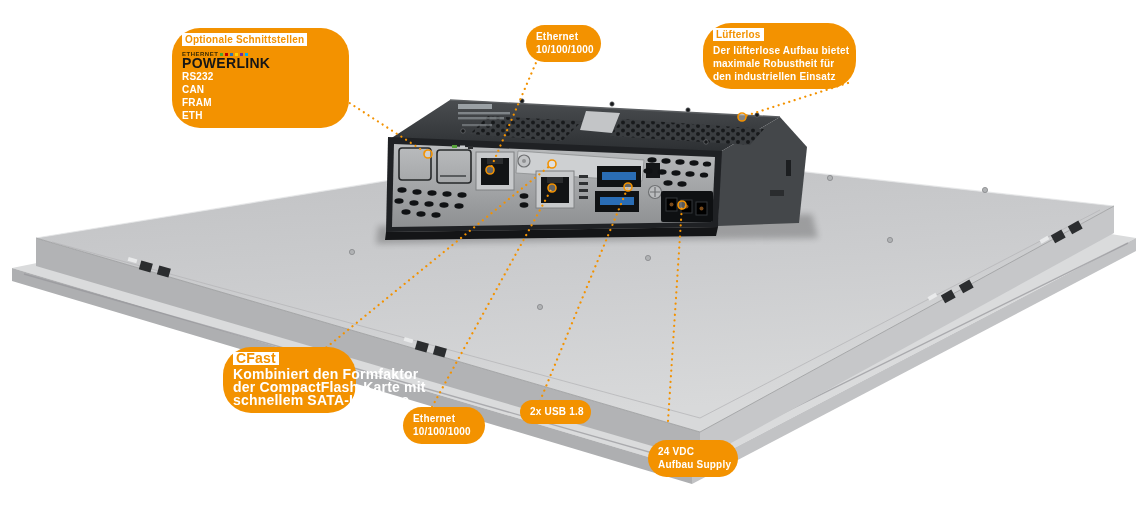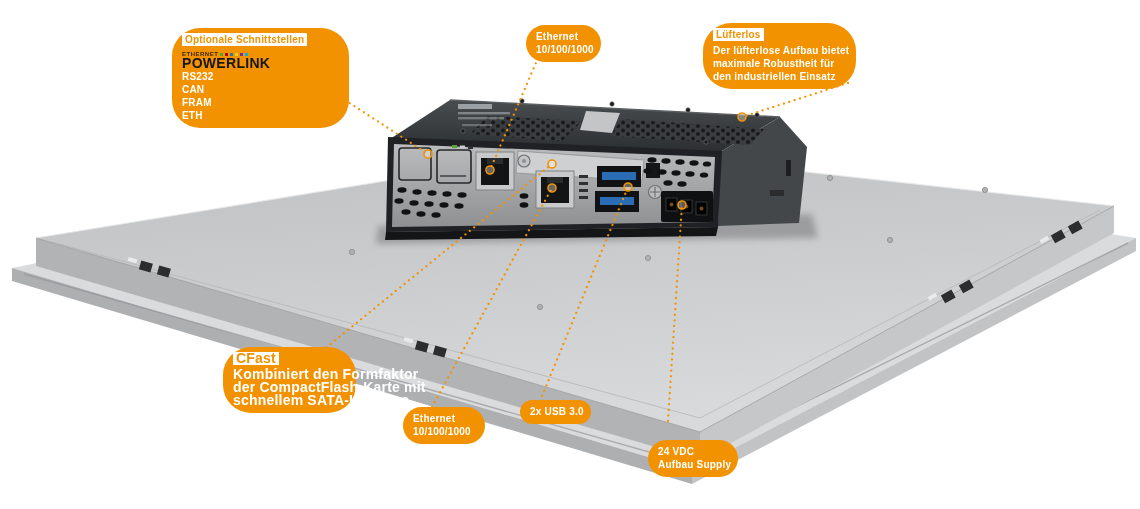--- a/index.html
+++ b/index.html
@@ -280,21 +280,21 @@
   <div class="ln">der CompactFlash-Karte mit</div>
   <div class="ln">schnellem SATA-Interface</div>
 </div>
 
 <div class="label" style="left:403px;top:407px;padding-right:14px;">
   <div class="ln">Ethernet</div>
   <div class="ln">10/100/1000</div>
 </div>
 
 <div class="label" style="left:520px;top:400px;">
-  <div class="ln">2x USB 3.0</div>
+  <div class="ln">2x USB 1.8</div>
 </div>
 
 <div class="label" style="left:648px;top:421px;margin-top:19px;">
   <div class="ln">24 VDC</div>
   <div class="ln">Aufbau Supply</div>
 </div>
 
 </div>
 
 </body></html>

